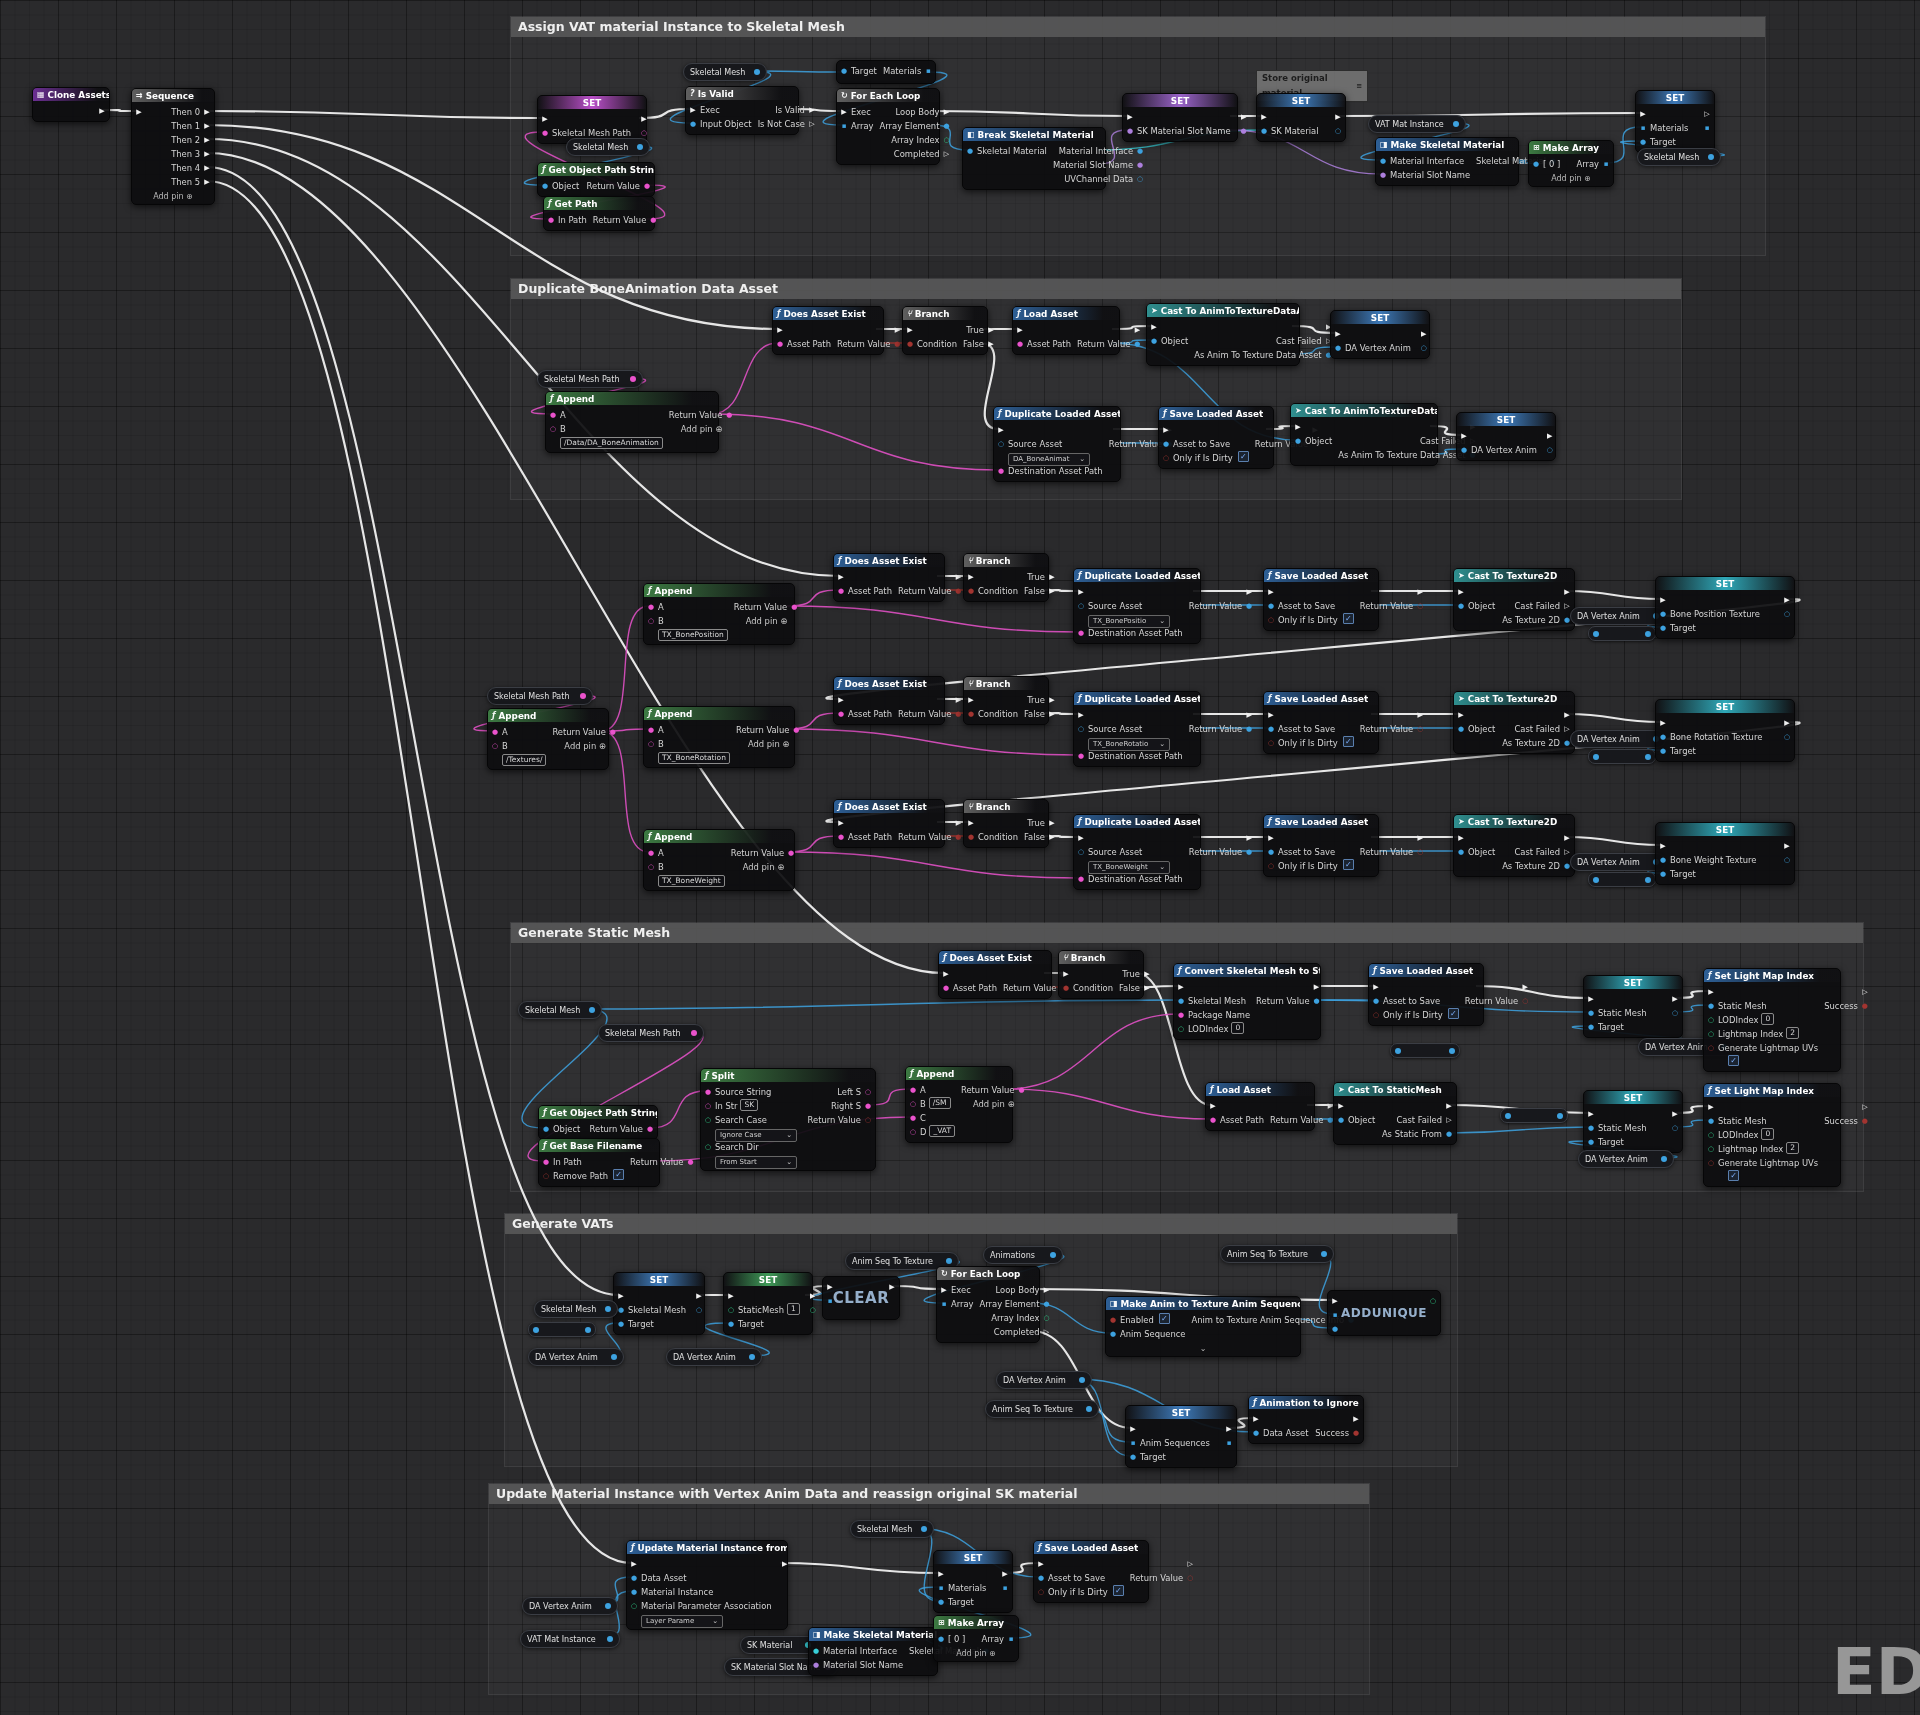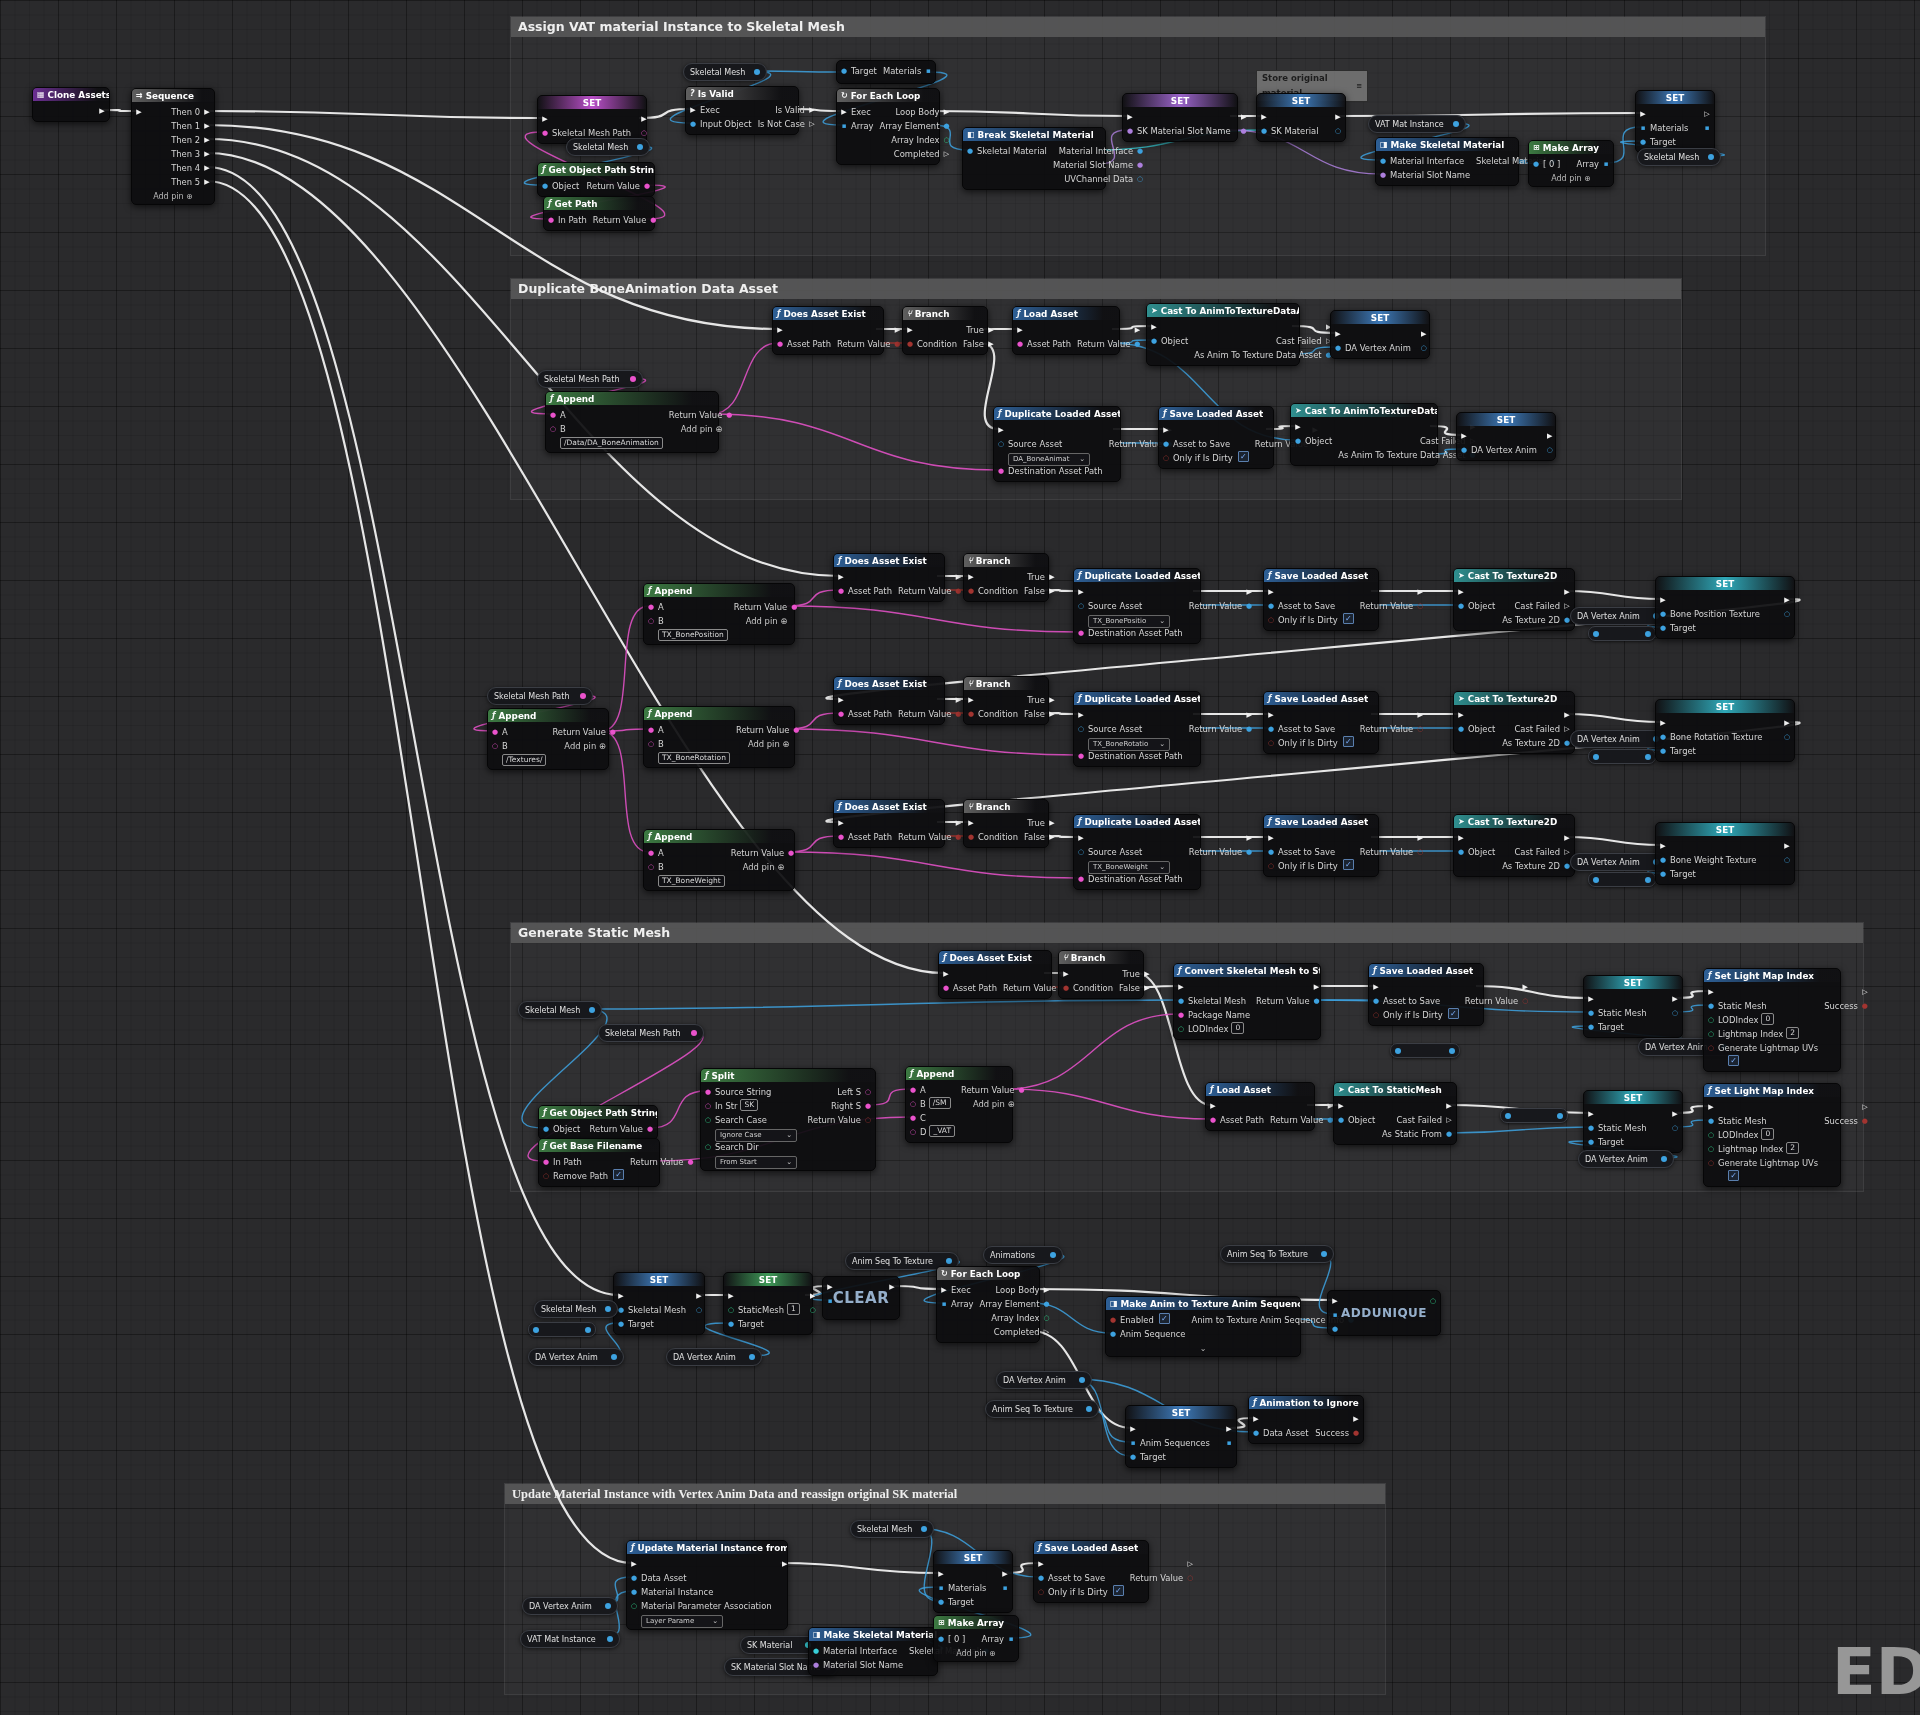--- a/index.html
+++ b/index.html
@@ -197,21 +197,24 @@
   <div id="wm" style="left:1832px;top:1640px;font-size:64px;">ED</div>
 <div class="comment" style="left: 510px; top: 16px; width: 1254px; height: 238px;">
       <div class="chead">Assign VAT material Instance to Skeletal Mesh</div>
     </div>
     <div class="comment" style="left: 510px; top: 278px; width: 1170px; height: 220px;">
       <div class="chead">Duplicate BoneAnimation Data Asset</div>
     </div>
     <div class="comment" style="left: 510px; top: 922px; width: 1352px; height: 268px;">
       <div class="chead">Generate Static Mesh</div>
     </div>
-    <div class="comment" style="left: 504px; top: 1483px; width: 880px; height: 210px; font-family: Liberation Serif, serif;">
+    <div class="comment" style="left: 504px; top: 1213px; width: 952px; height: 252px;">
+      <div class="chead">Generate VATs</div>
+    </div>
+    <div class="comment" style="left: 488px; top: 1483px; width: 880px; height: 210px;">
       <div class="chead">Update Material Instance with Vertex Anim Data and reassign original SK material</div>
     </div>
     <div class="bubble" style="left: 1256px; top: 70px; width: 100px;">
       <span>Store original material</span>
       <span style="font-size:7px;">≡</span>
     </div>
     <div class="node" style="left: 32px; top: 87px; width: 76px; height: 33px;">
       <div class="hdr left" style="--hc:#6b2f92;">
         <span class="hic">▦</span>
         <span>Clone Assets</span>

